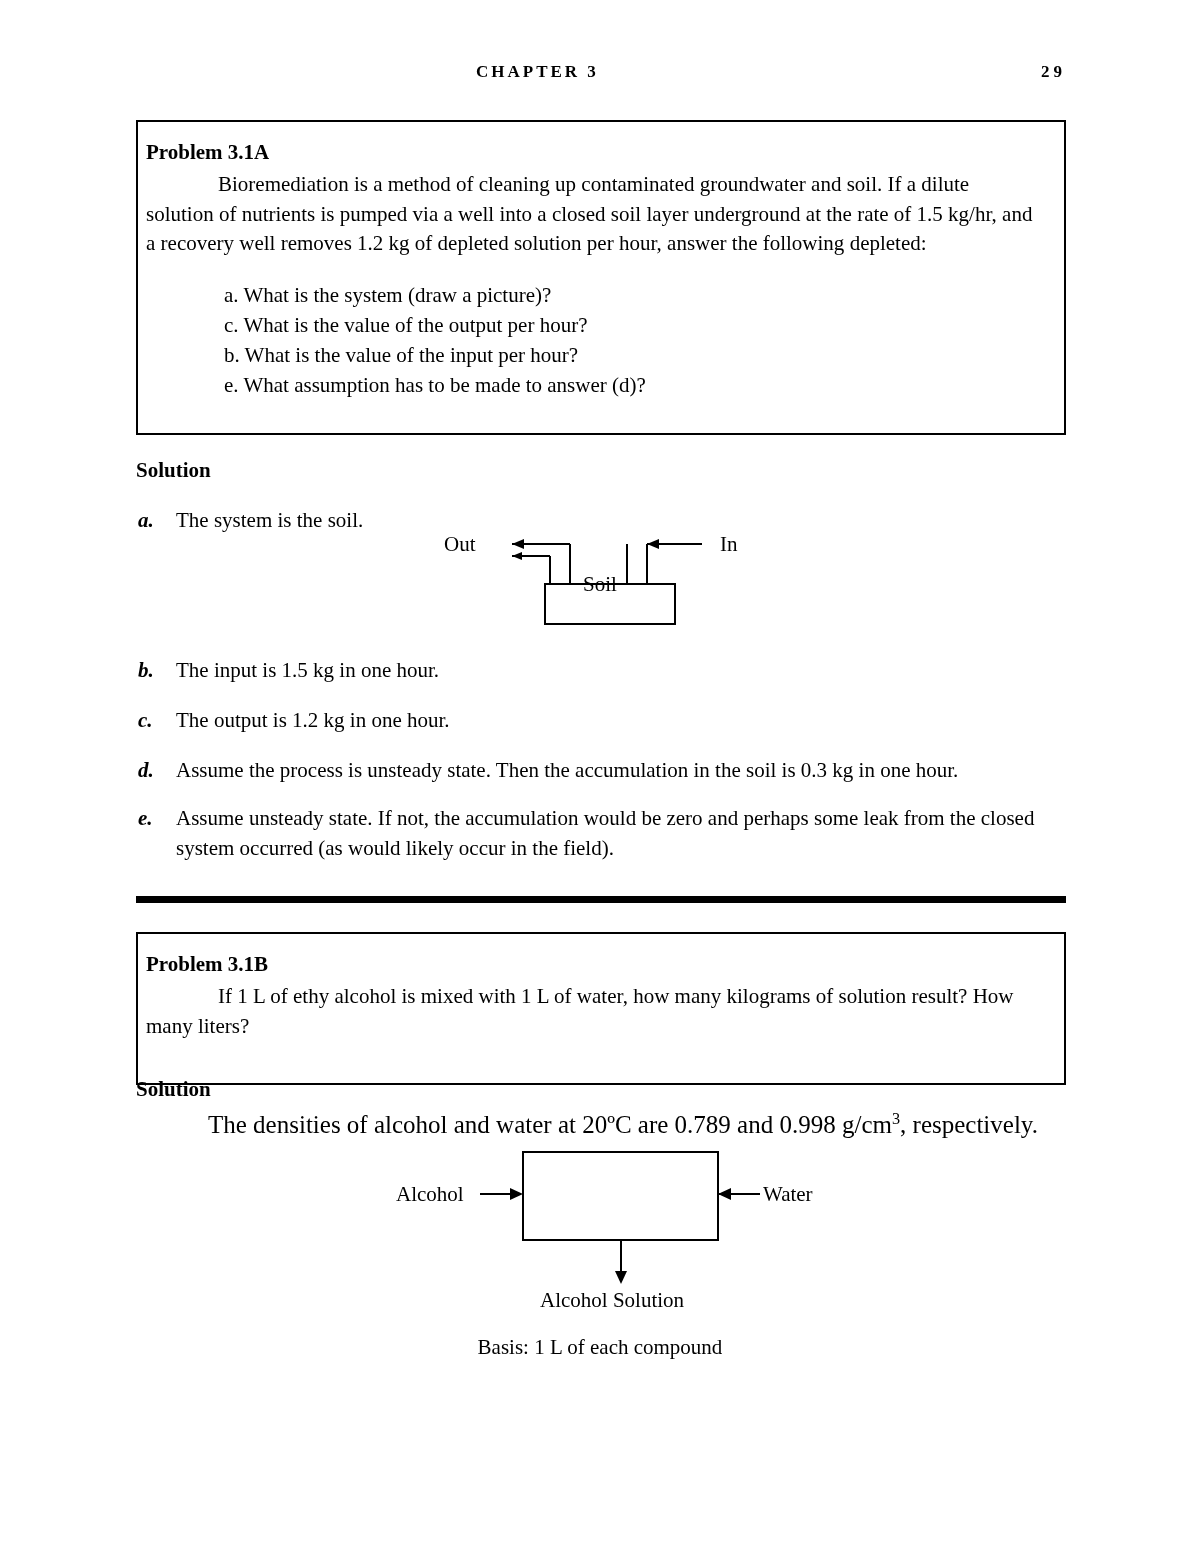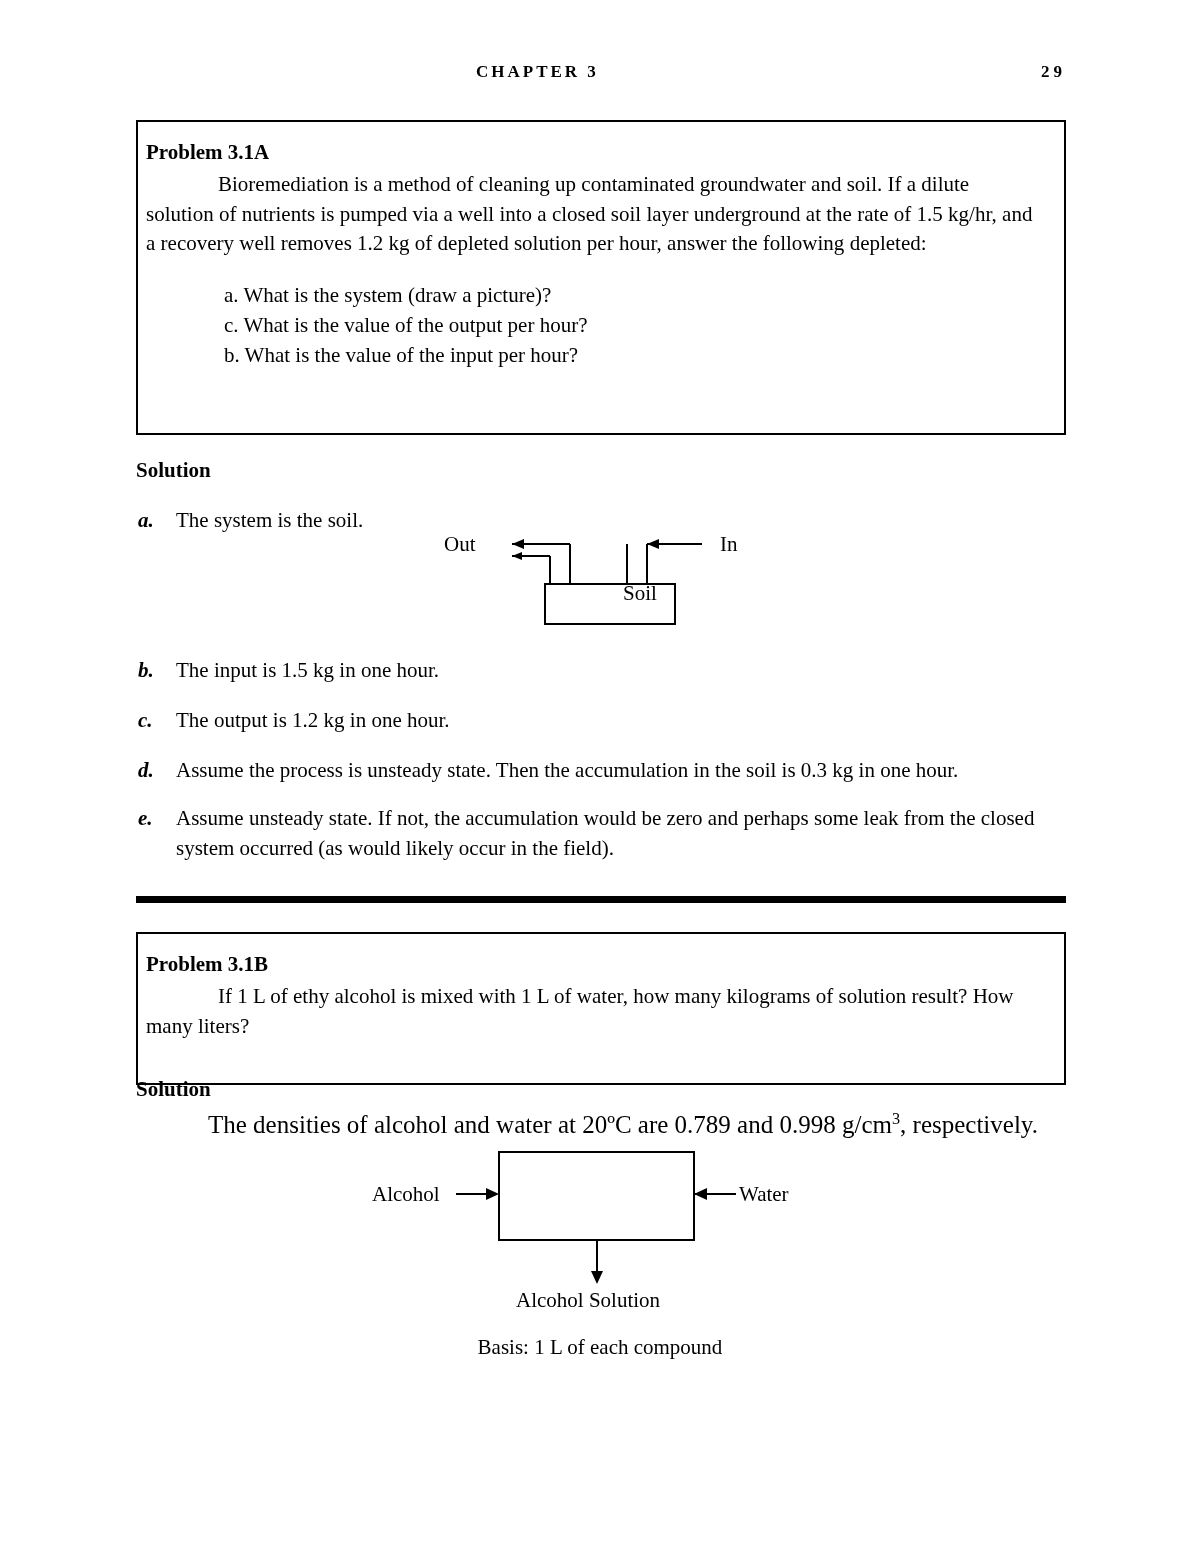--- a/index.html
+++ b/index.html
@@ -142,21 +142,21 @@
     left: 208px;
     top: 1107px;
     width: 870px;
     font-size: 25px;
     line-height: 1.42;
   }
   sup { font-size: 0.65em; vertical-align: super; }
   
   #mixer-diagram {
     position: absolute;
-    left: 364px;
+    left: 388px;
     top: 1140px;
     width: 460px;
     height: 180px;
   }
   #basis-line {
     position: absolute;
     left: 0;
     top: 1335px;
     width: 1200px;
     text-align: center;
@@ -178,20 +178,21 @@
     <div class="problem-body">
       <span class="indent"></span><span>Bioremediation is a method of cleaning up contaminated groundwater and soil.  If a dilute</span>
       <span>solution of nutrients is pumped via a well into a closed soil layer underground at the rate of 1.5</span>
       <span>kg/hr, and a recovery well removes 1.2 kg of depleted solution per hour, answer the following</span>
       <span>depleted:</span>
     </div>
     <ul class="qlist">
       <li>a. What is the system (draw a picture)?</li>
       <li>c. What is the value of the output per hour?</li>
       <li>b. What is the value of the input per hour?</li>
+      <li>e. What assumption has to be made to answer (d)?</li>
     </ul>
   </div>
 
   <div class="solution-label" id="solution-a-label">Solution</div>
 
   <div class="ans-row" id="ans-a">
     <span class="ans-letter">a.</span>
     <span class="ans-text">The system is the soil.</span>
   </div>
 
@@ -212,21 +213,21 @@
       <line x1="187" y1="56" x2="187" y2="16" stroke="#000" stroke-width="2"></line>
       <line x1="207" y1="56" x2="207" y2="16" stroke="#000" stroke-width="2"></line>
 
       <line x1="207" y1="16" x2="262" y2="16" stroke="#000" stroke-width="2"></line>
       <polygon points="207,16 219,11 219,21" fill="#000"></polygon>
 
       <line x1="105" y1="56" x2="235" y2="56" stroke="#000" stroke-width="2"></line>
     </svg>
     <span class="diag-label" style="left:4px; top:4px;">Out</span>
     <span class="diag-label" style="left:280px; top:4px;">In</span>
-    <span class="diag-label" style="left:143px; top:53px;margin-left:40px;">Soil</span>
+    <span class="diag-label" style="left:143px; top:44px;">Soil</span>
   </div>
 
   <div class="ans-row" id="ans-b">
     <span class="ans-letter">b.</span>
     <span class="ans-text">The input is 1.5 kg in one hour.</span>
   </div>
 
   <div class="ans-row" id="ans-c">
     <span class="ans-letter">c.</span>
     <span class="ans-text">The output is 1.2 kg in one hour.</span>

